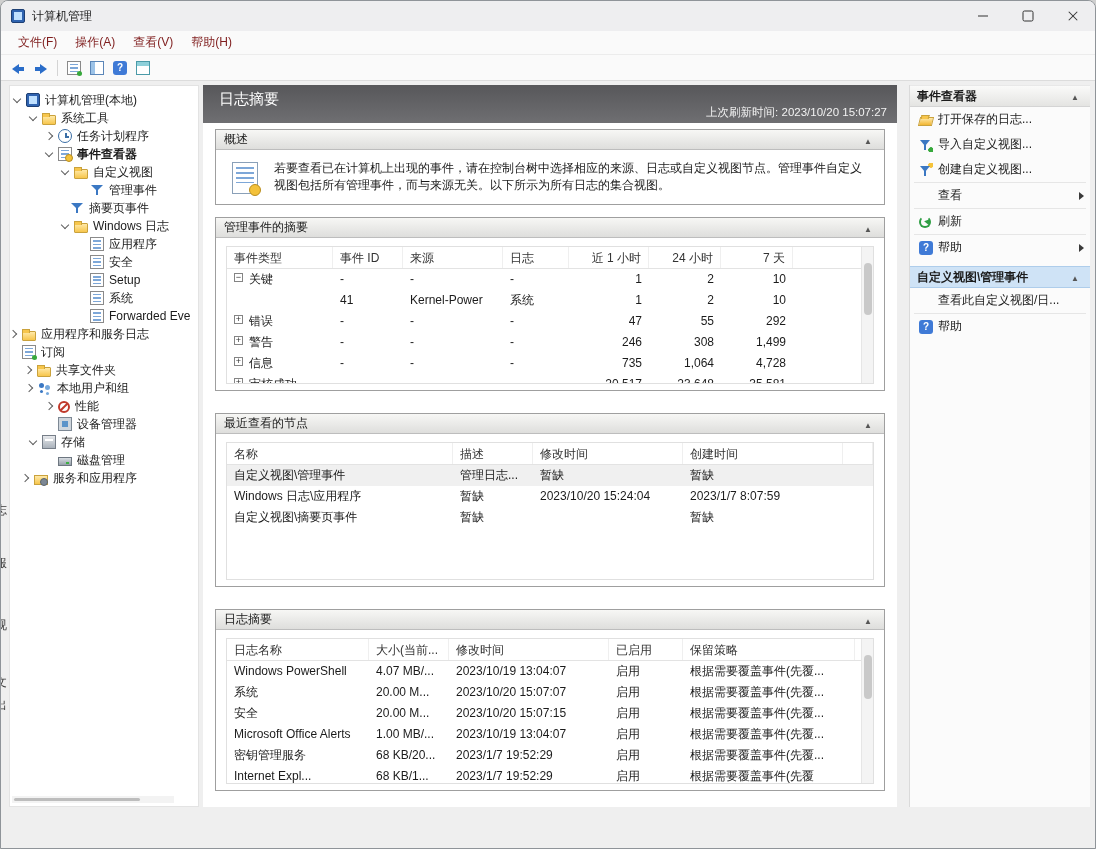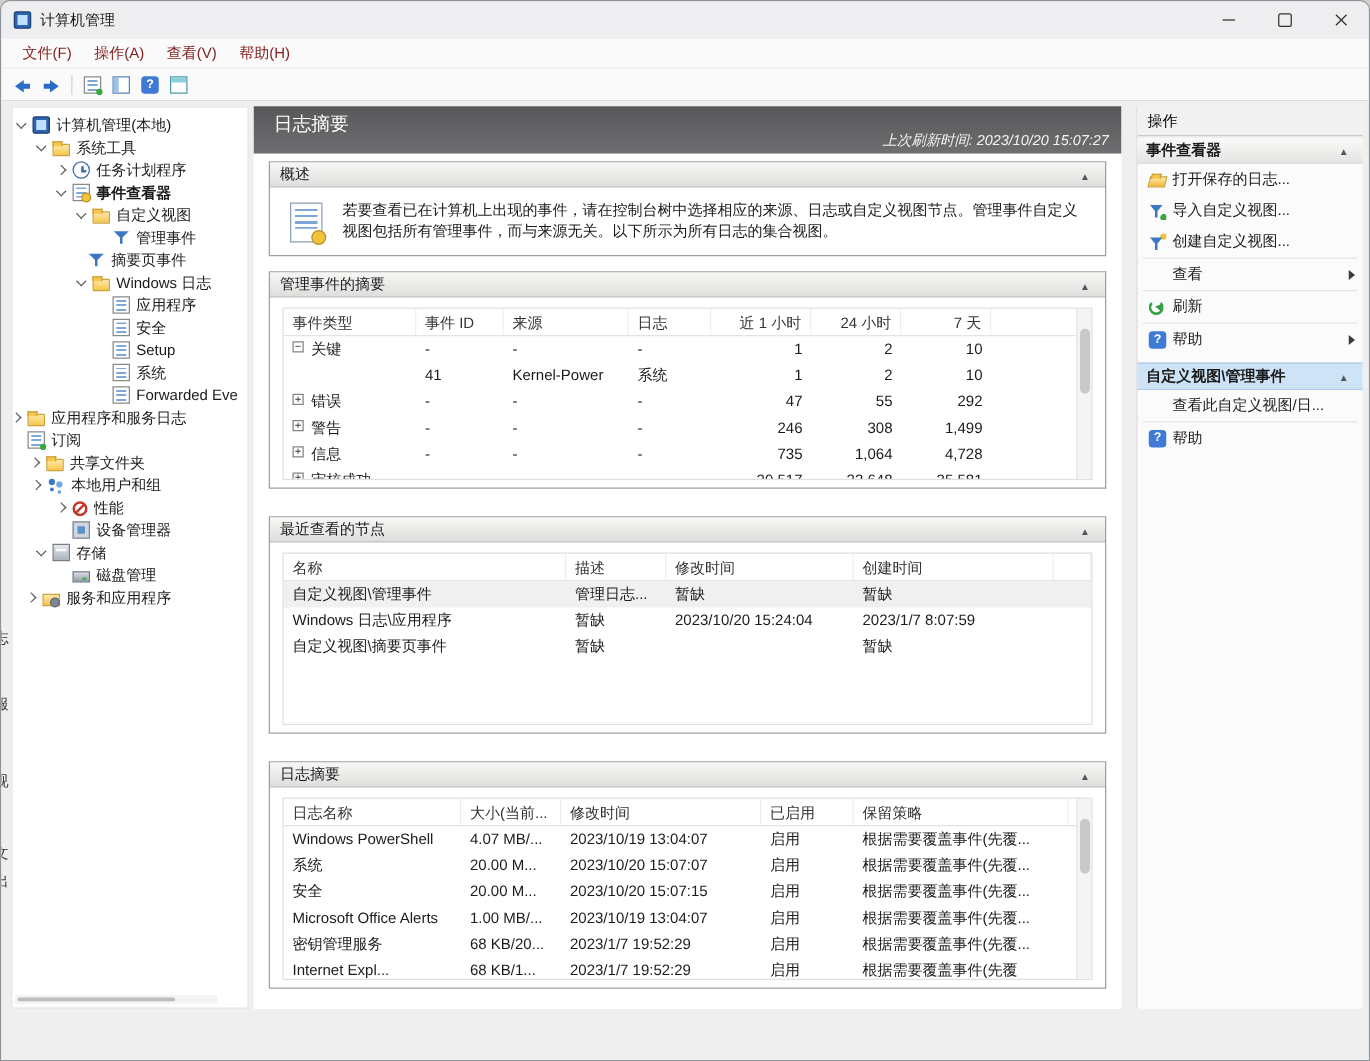--- a/index.html
+++ b/index.html
@@ -110,21 +110,21 @@
   .chev.col { transform:rotate(-45deg); }
   .chev.none { visibility:hidden; }
   .hscroll { position:absolute; left:2px; right:24px; bottom:3px; height:7px; background:#f3f3f3; }
   .hthumb { position:absolute; left:2px; top:2px; width:78%; height:3px; background:#bdbdbd; border-radius:3px; }
 
   
   .center-pane { position:absolute; left:202px; top:4px; width:694px; height:722px; background:#fff; }
   .center-header { position:absolute; top:0; left:0; right:0; height:38px;
                    background:linear-gradient(#57575a,#6f6f72); }
   .center-title { position:absolute; left:16px; top:5px; font-size:15px; color:#fff; }
-  .refresh-row { position:absolute; right:10px; bottom:3px; font-size:11.5px; color:#f2f2f2;font-style:italic; }
+  .refresh-row { position:absolute; right:10px; bottom:3px; font-size:11.5px; color:#f2f2f2; }
   .center-body { position:absolute; top:38px; left:0; right:0; bottom:0; background:#fff; }
 
   .box { position:absolute; left:12px; right:12px; border:1px solid #9f9f9f; background:#fff; }
   .box-header { height:20px; background:linear-gradient(#f7f7f5,#dededc); border-bottom:1px solid #bdbdbd;
                 display:flex; align-items:center; padding:0 8px; color:#1a1a1a; }
   .collapse { margin-left:auto; width:16px; text-align:center; cursor:default; }
   .collapse::before { content:"▲"; font-size:8px; color:#555; }
   .box-body { position:absolute; top:20px; left:0; right:0; bottom:0; overflow:hidden; }
 
   .overview-body { display:flex; align-items:flex-start; padding:10px 18px 0 16px; }
@@ -522,21 +522,20 @@
                   <div class="vthumb" style="top:16px;height:44px"></div>
                 </div>
             </div>
           </div>
         </div>
 
       </div>
     </div>
 
     <div class="actions-pane">
-      <div class="actions-title">操作</div>
 
       <div class="a-header">
         <span>事件查看器</span>
         <span class="collapse"></span>
       </div>
       <div class="a-item">
         <span class="islot">
             <span class="icon i-folderopen"></span>
           </span>
         <span>打开保存的日志...</span>

